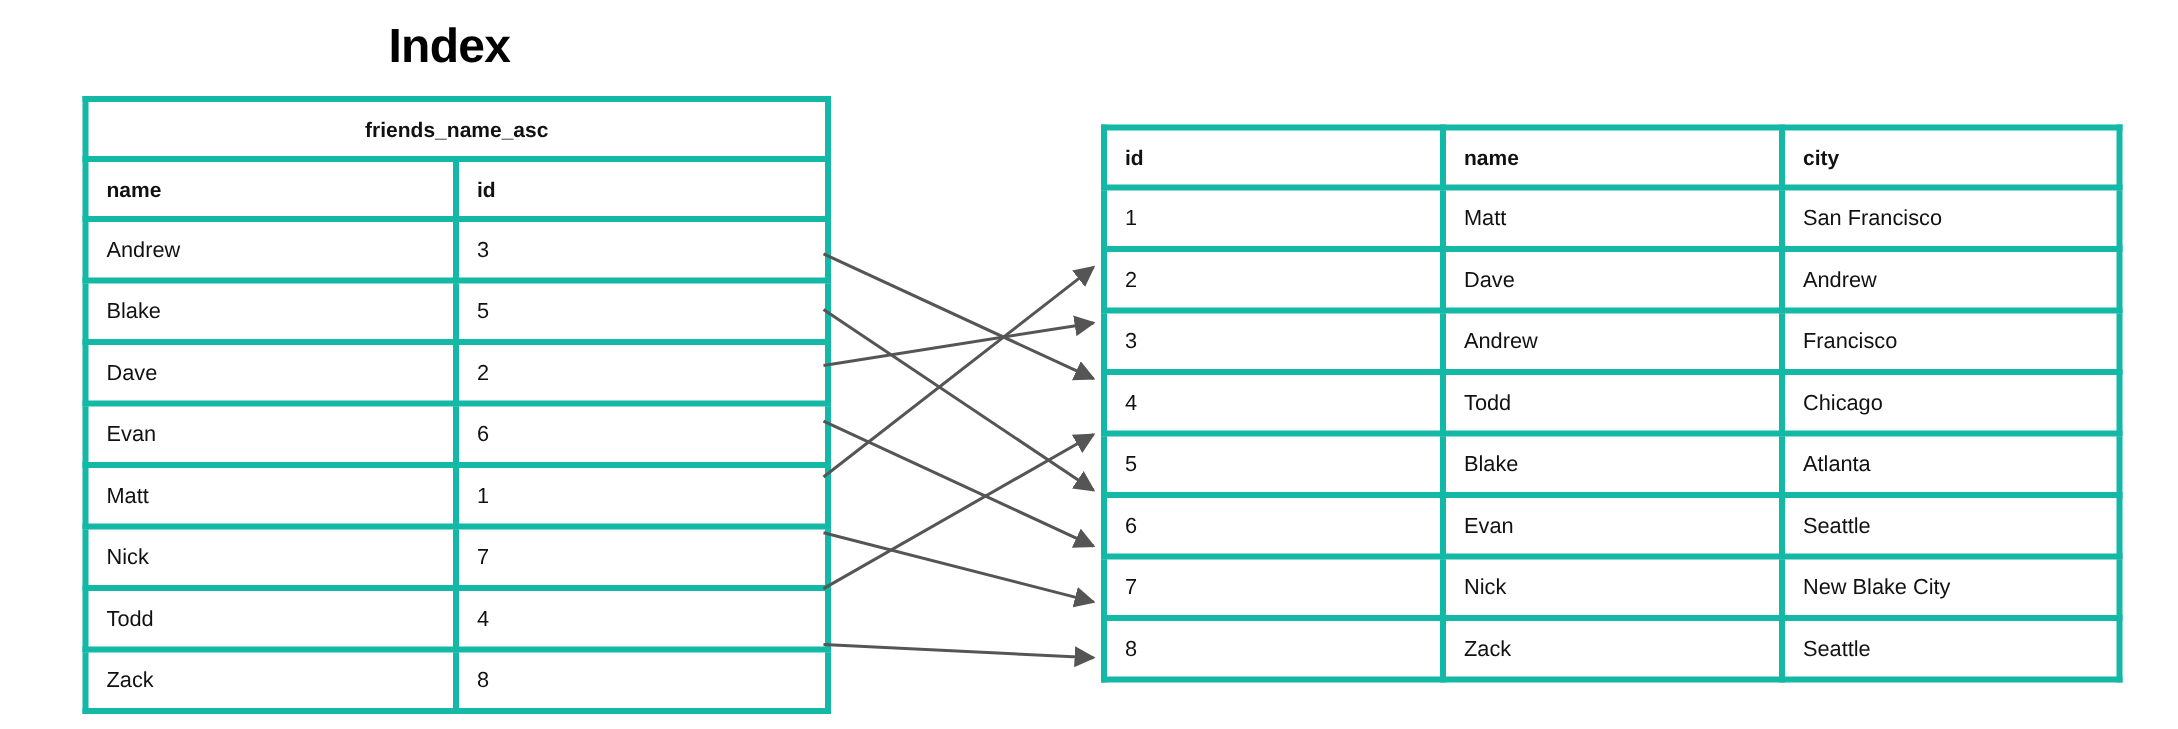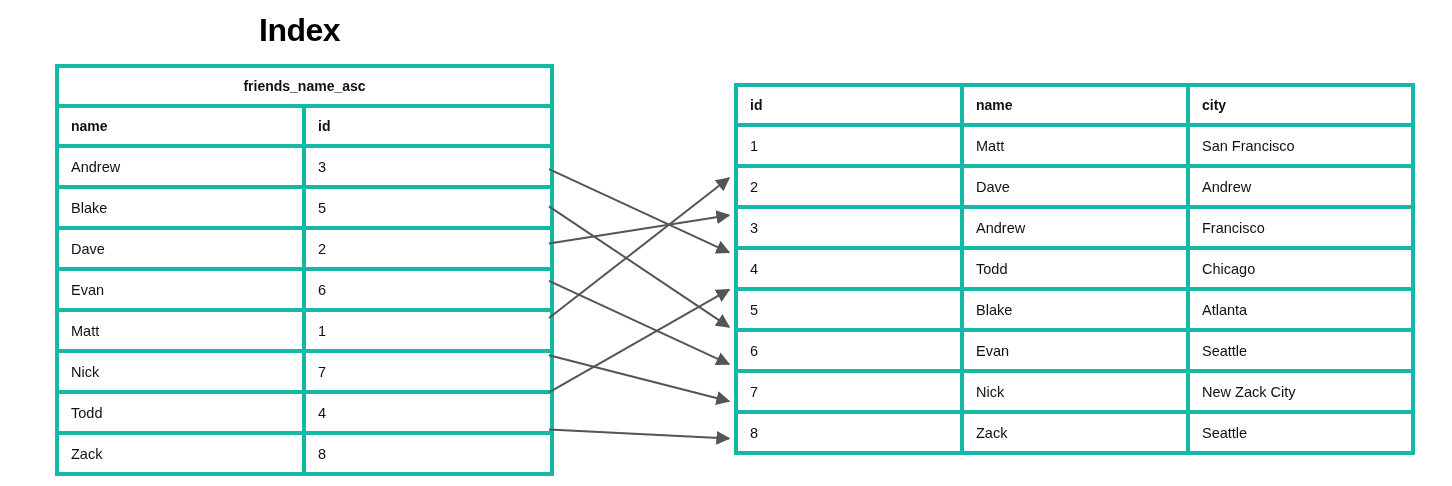--- a/index.html
+++ b/index.html
@@ -178,21 +178,21 @@
         <td>Atlanta</td>
       </tr>
       <tr>
         <td>6</td>
         <td>Evan</td>
         <td>Seattle</td>
       </tr>
       <tr>
         <td>7</td>
         <td>Nick</td>
-        <td>New Zack City</td>
+        <td>New Blake City</td>
       </tr>
       <tr>
         <td>8</td>
         <td>Zack</td>
         <td>Seattle</td>
       </tr>
     </tbody>
   </table>
 
   <svg id="arrow-layer" viewBox="0 0 1452 486" width="1452" height="486">

